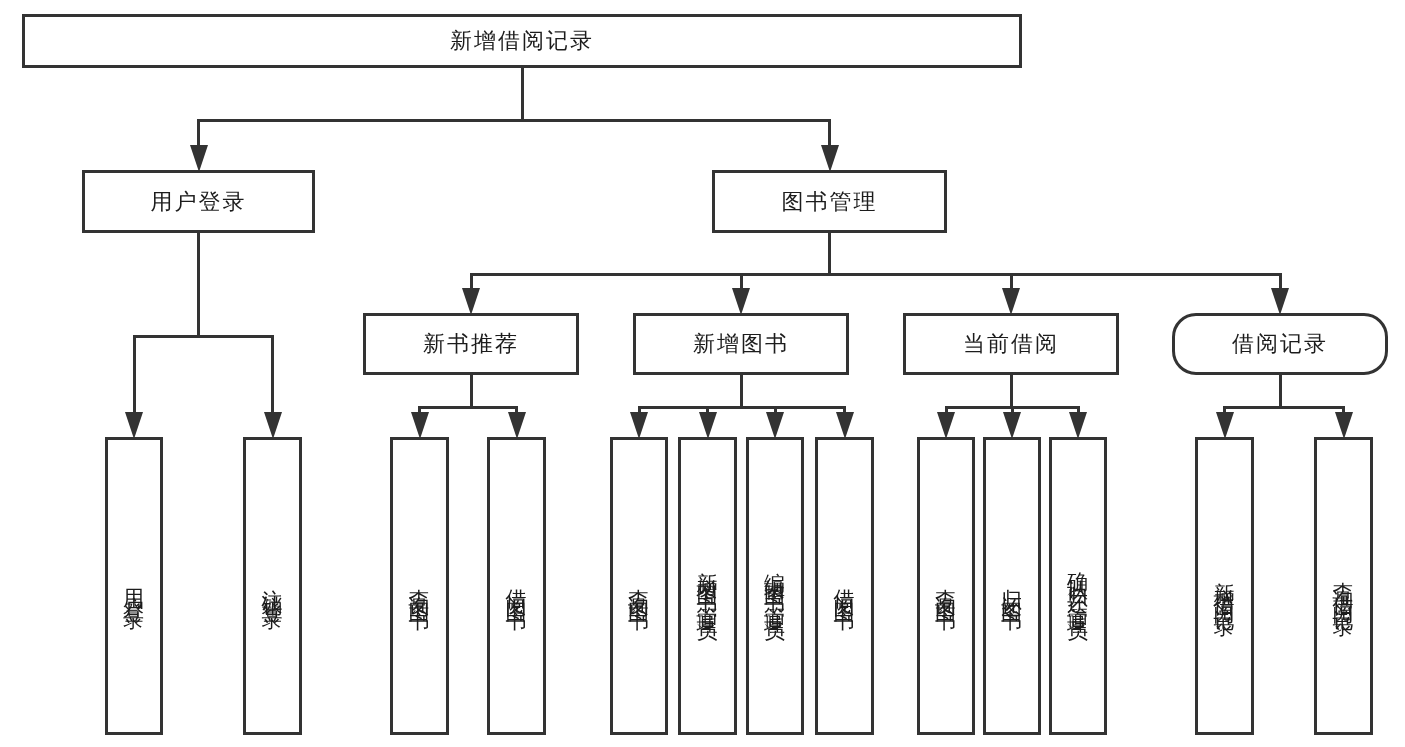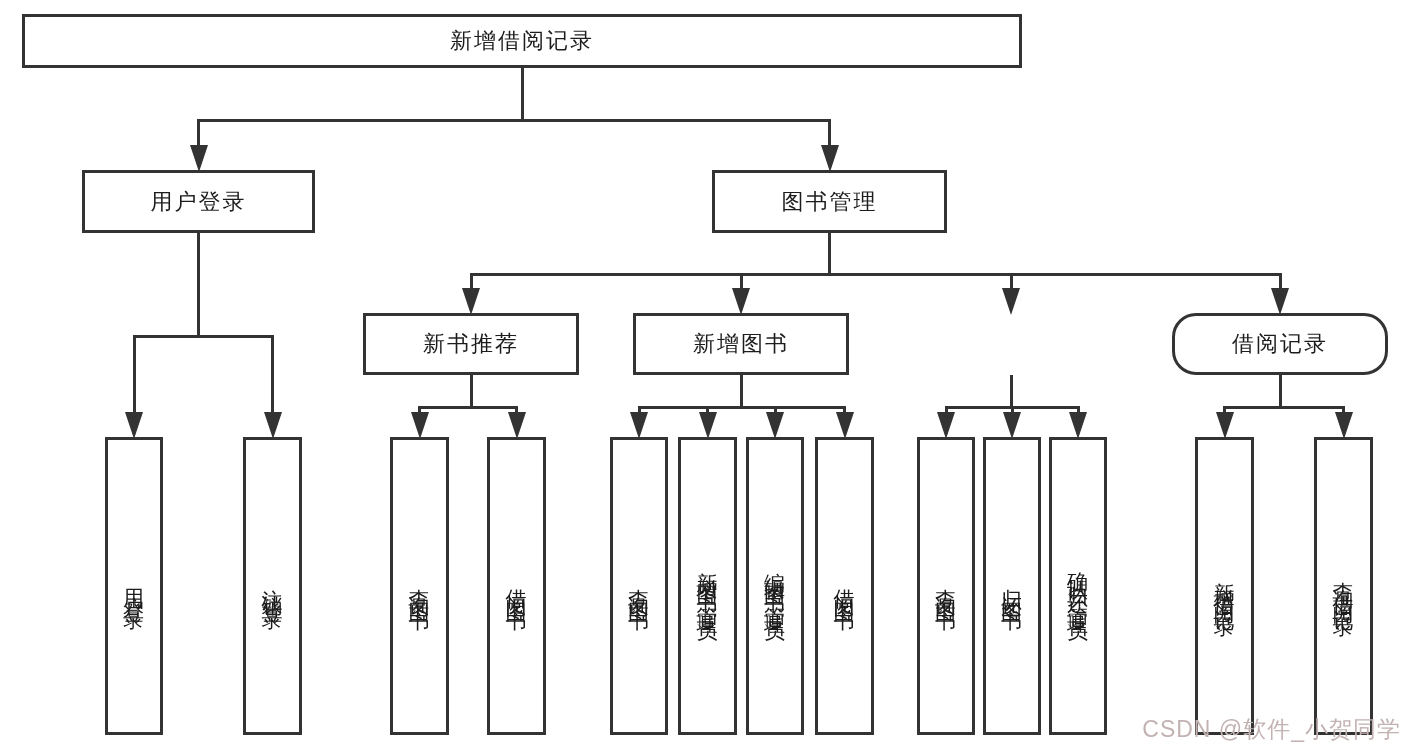--- a/index.html
+++ b/index.html
@@ -58,35 +58,37 @@
     letter-spacing: 1px;
     color: #c3b2b2;
     z-index: 20;
     white-space: nowrap;
   }
 </style>
 </head>
 <body>
 
 <div id="canvas">
-  <div class="watermark">CSDN @软件_小贺同学</div>
 <div class="node horizontal" style="left: 22px; top: 14px; width: 1000px; height: 54px;">
       <span class="label">新增借阅记录</span>
     </div>
     <div class="node horizontal" style="left: 82px; top: 170px; width: 233px; height: 63px;">
       <span class="label">用户登录</span>
     </div>
     <div class="node horizontal" style="left: 363px; top: 313px; width: 216px; height: 62px;">
       <span class="label">新书推荐</span>
     </div>
     <div class="node horizontal" style="left: 712px; top: 170px; width: 235px; height: 63px;">
       <span class="label">图书管理</span>
     </div>
     <div class="node horizontal" style="left: 633px; top: 313px; width: 216px; height: 62px;">
       <span class="label">新增图书</span>
+    </div>
+    <div class="node horizontal" style="left: 903px; top: 313px; width: 216px; height: 62px;">
+      <span class="label">当前借阅</span>
     </div>
     <div class="node horizontal" style="left: 1172px; top: 313px; width: 216px; height: 62px; border-radius: 24px;">
       <span class="label">借阅记录</span>
     </div>
     <div class="node vertical" style="left: 105px; top: 437px; width: 58px; height: 298px;">
       <span class="label">用户登录</span>
     </div>
     <div class="node vertical" style="left: 243px; top: 437px; width: 59px; height: 298px;">
       <span class="label">注销登录</span>
     </div>

